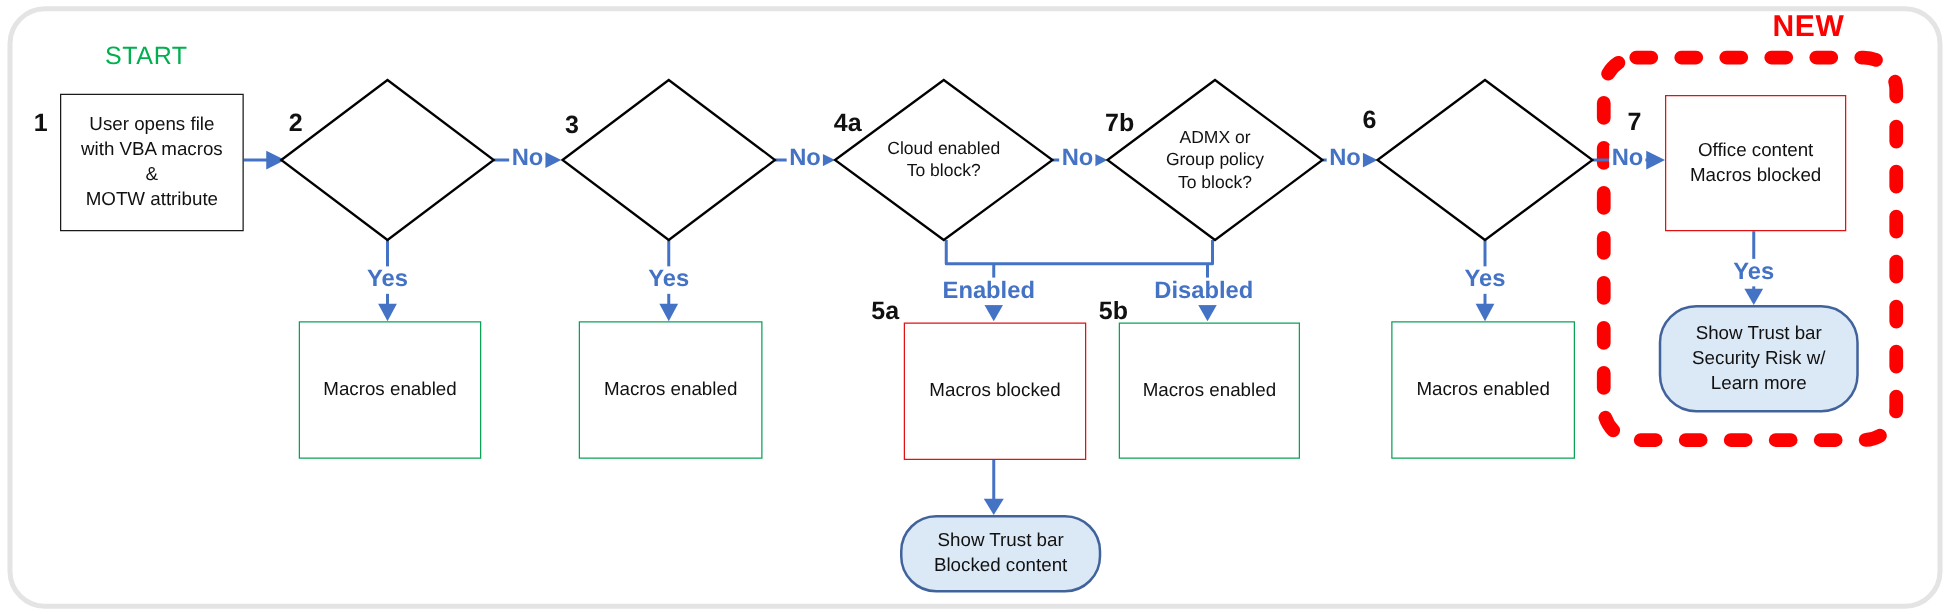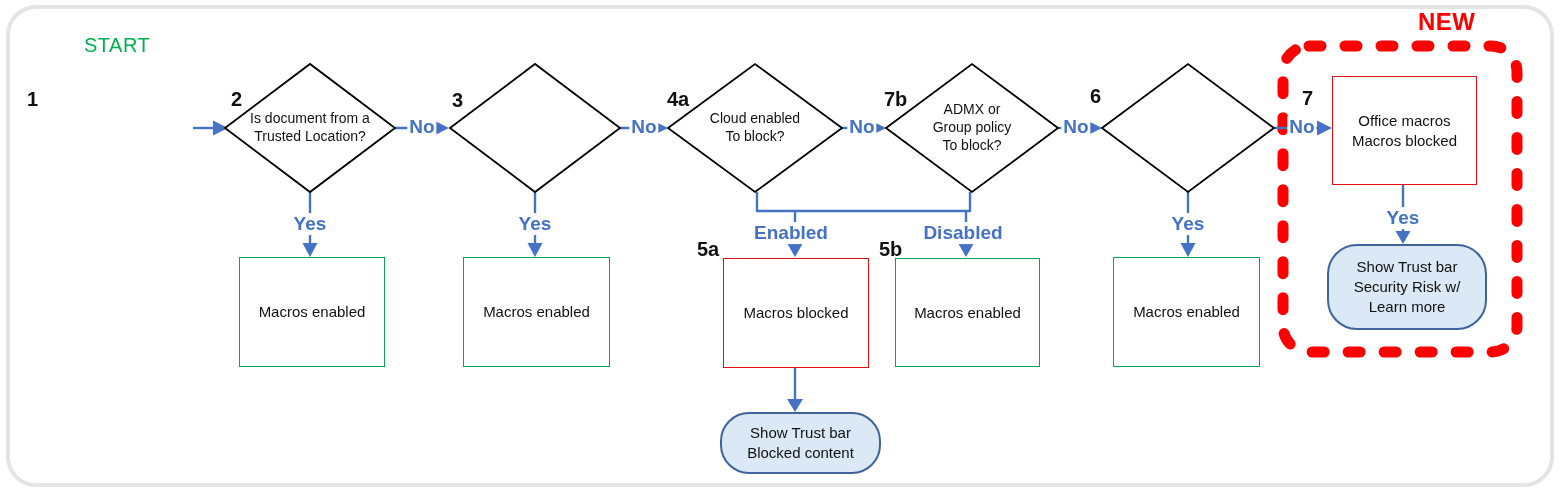--- a/index.html
+++ b/index.html
@@ -100,20 +100,26 @@
   <div class="num" style="left:27px;top:88px">1</div>
   <div class="num" style="left:231px;top:88px">2</div>
   <div class="num" style="left:452px;top:89px">3</div>
   <div class="num" style="left:667px;top:88px">4a</div>
   <div class="num" style="left:884px;top:88px">7b</div>
   <div class="num" style="left:697px;top:238px">5a</div>
   <div class="num" style="left:879px;top:238px">5b</div>
   <div class="num" style="left:1090px;top:85px">6</div>
   <div class="num" style="left:1302px;top:87px">7</div>
 
+  <div class="box bblack" style="left:48px;top:75px;width:145px;height:108px">
+    <span class="pre">User opens file
+with VBA macros
+&amp;
+MOTW attribute</span>
+  </div>
 
   <div class="box bgreen" style="left:239px;top:257px;width:144px;height:108px">
     <span class="pre">Macros enabled</span>
   </div>
 
   <div class="box bgreen" style="left:463px;top:257px;width:145px;height:108px">
     <span class="pre">Macros enabled</span>
   </div>
 
   <div class="box bred" style="left:723px;top:258px;width:144px;height:108px">
@@ -122,39 +128,35 @@
 
   <div class="box bgreen" style="left:895px;top:258px;width:143px;height:107px">
     <span class="pre">Macros enabled</span>
   </div>
 
   <div class="box bgreen" style="left:1113px;top:257px;width:145px;height:108px">
     <span class="pre">Macros enabled</span>
   </div>
 
   <div class="box bred" style="left:1332px;top:76px;width:143px;height:107px">
-    <span class="pre">Office macros
+    <span class="pre">Office content
 Macros blocked</span>
   </div>
 
   <div class="stadium" style="left:720px;top:412px;width:157px;height:58px;border-radius:29px">
     <span class="pre">Show Trust bar
 Blocked content</span>
   </div>
 
   <div class="stadium" style="left:1327px;top:244px;width:156px;height:82px;border-radius:30px">
     <span class="pre">Show Trust bar
 Security Risk w/
 Learn more</span>
   </div>
 
-  <div class="dtext" style="left:230px;top:102px;width:160px;height:52px">
-    <span class="pre">Is document from a
-Trusted Location?</span>
-  </div>
   <div class="dtext" style="left:680px;top:102px;width:150px;height:52px">
     <span class="pre">Cloud enabled
 To block?</span>
   </div>
   <div class="dtext" style="left:897px;top:96px;width:150px;height:64px">
     <span class="pre">ADMX or
 Group policy
 To block?</span>
   </div>
 

